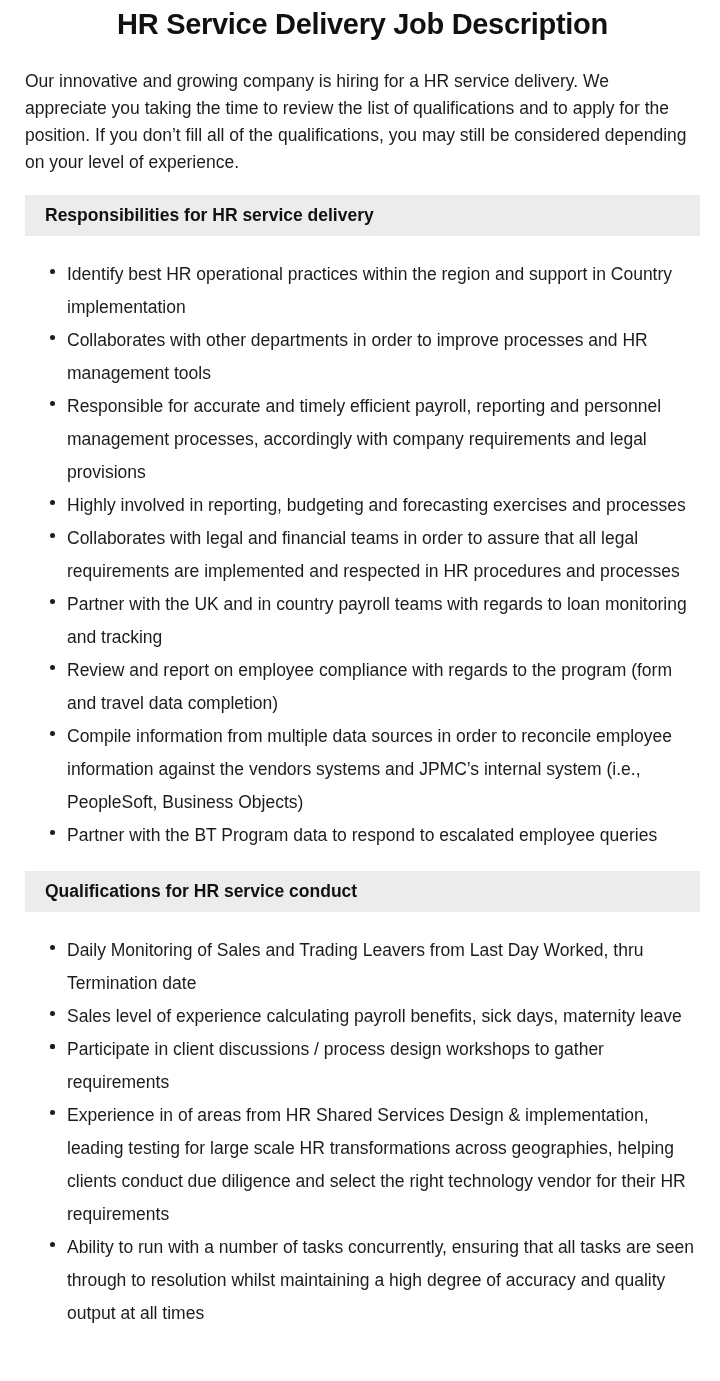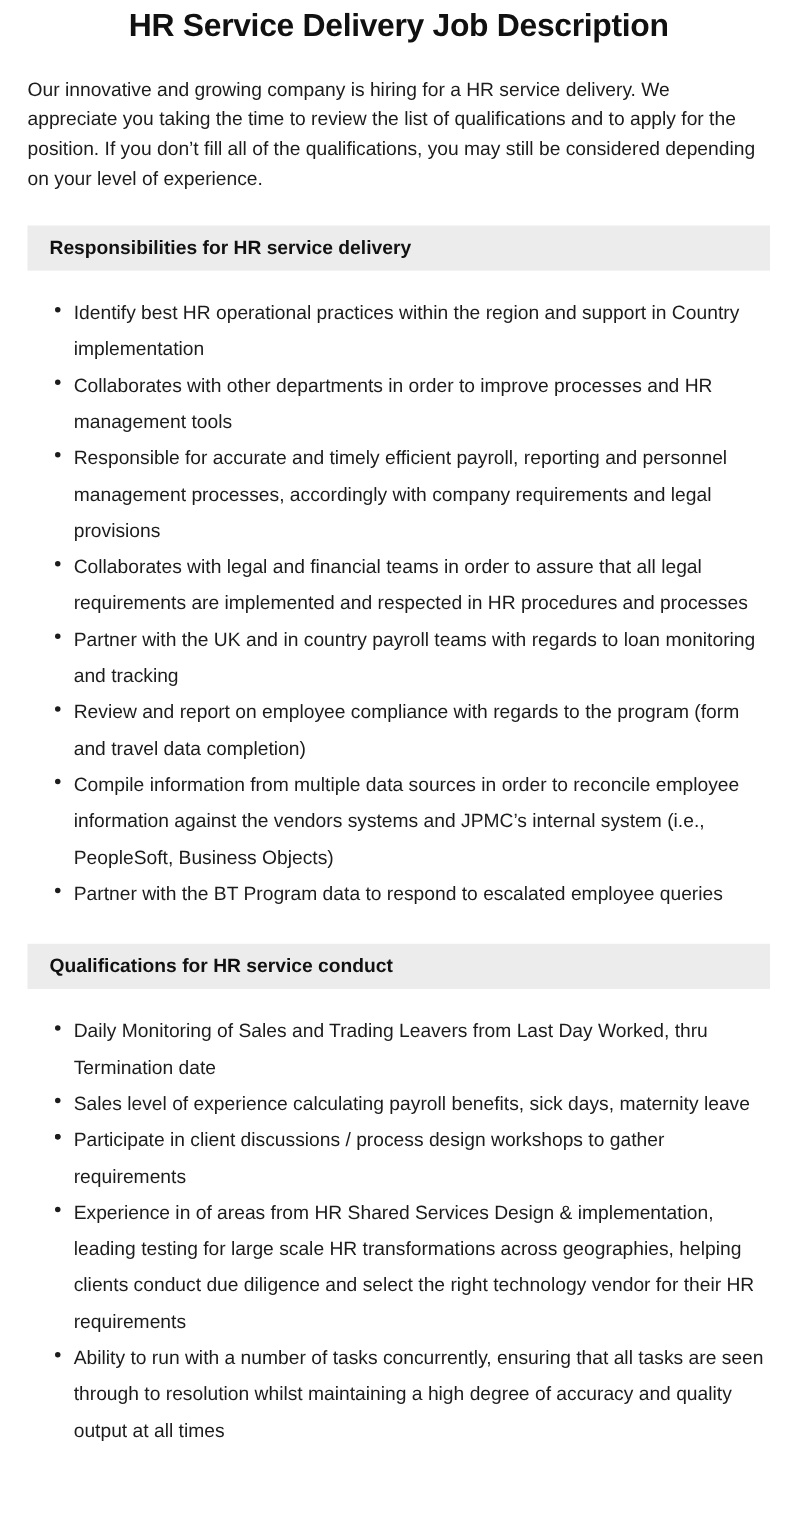--- a/index.html
+++ b/index.html
@@ -24,21 +24,21 @@
     text-align: center;
     letter-spacing: -0.3px;
     color: #111111;
   }
   .intro {
     margin: 26px 8px 0 0;
     font-size: 17.5px;
     line-height: 27px;
   }
   .section-heading {
-    margin-top: 29px;
+    margin-top: 19px;
     min-height: 41px;
     background: #ececec;
     display: flex;
     align-items: center;
     padding: 0 20px;
     font-size: 17.5px;
     font-weight: 700;
     color: #111111;
   }
   ul.bullet-list {
@@ -71,20 +71,21 @@
   <h1 class="page-title">HR Service Delivery Job Description</h1>
 
   <p class="intro">Our innovative and growing company is hiring for a HR service delivery. We appreciate you taking the time to review the list of qualifications and to apply for the position. If you don’t fill all of the qualifications, you may still be considered depending on your level of experience.</p>
 
   <div class="section-heading">Responsibilities for HR service delivery</div>
 
   <ul class="bullet-list">
     <li><span class="bullet"></span><span>Identify best HR operational practices within the region and support in Country implementation</span></li>
     <li><span class="bullet"></span><span>Collaborates with other departments in order to improve processes and HR management tools</span></li>
     <li><span class="bullet"></span><span>Responsible for accurate and timely efficient payroll, reporting and personnel management processes, accordingly with company requirements and legal provisions</span></li>
+    <li><span class="bullet"></span><span>Highly involved in reporting, budgeting and forecasting exercises and processes</span></li>
     <li><span class="bullet"></span><span>Collaborates with legal and financial teams in order to assure that all legal requirements are implemented and respected in HR procedures and processes</span></li>
     <li><span class="bullet"></span><span>Partner with the UK and in country payroll teams with regards to loan monitoring and tracking</span></li>
     <li><span class="bullet"></span><span>Review and report on employee compliance with regards to the program (form and travel data completion)</span></li>
     <li><span class="bullet"></span><span>Compile information from multiple data sources in order to reconcile employee information against the vendors systems and JPMC’s internal system (i.e., PeopleSoft, Business Objects)</span></li>
     <li><span class="bullet"></span><span>Partner with the BT Program data to respond to escalated employee queries</span></li>
   </ul>
 
   <div class="section-heading">Qualifications for HR service conduct</div>
 
   <ul class="bullet-list">

